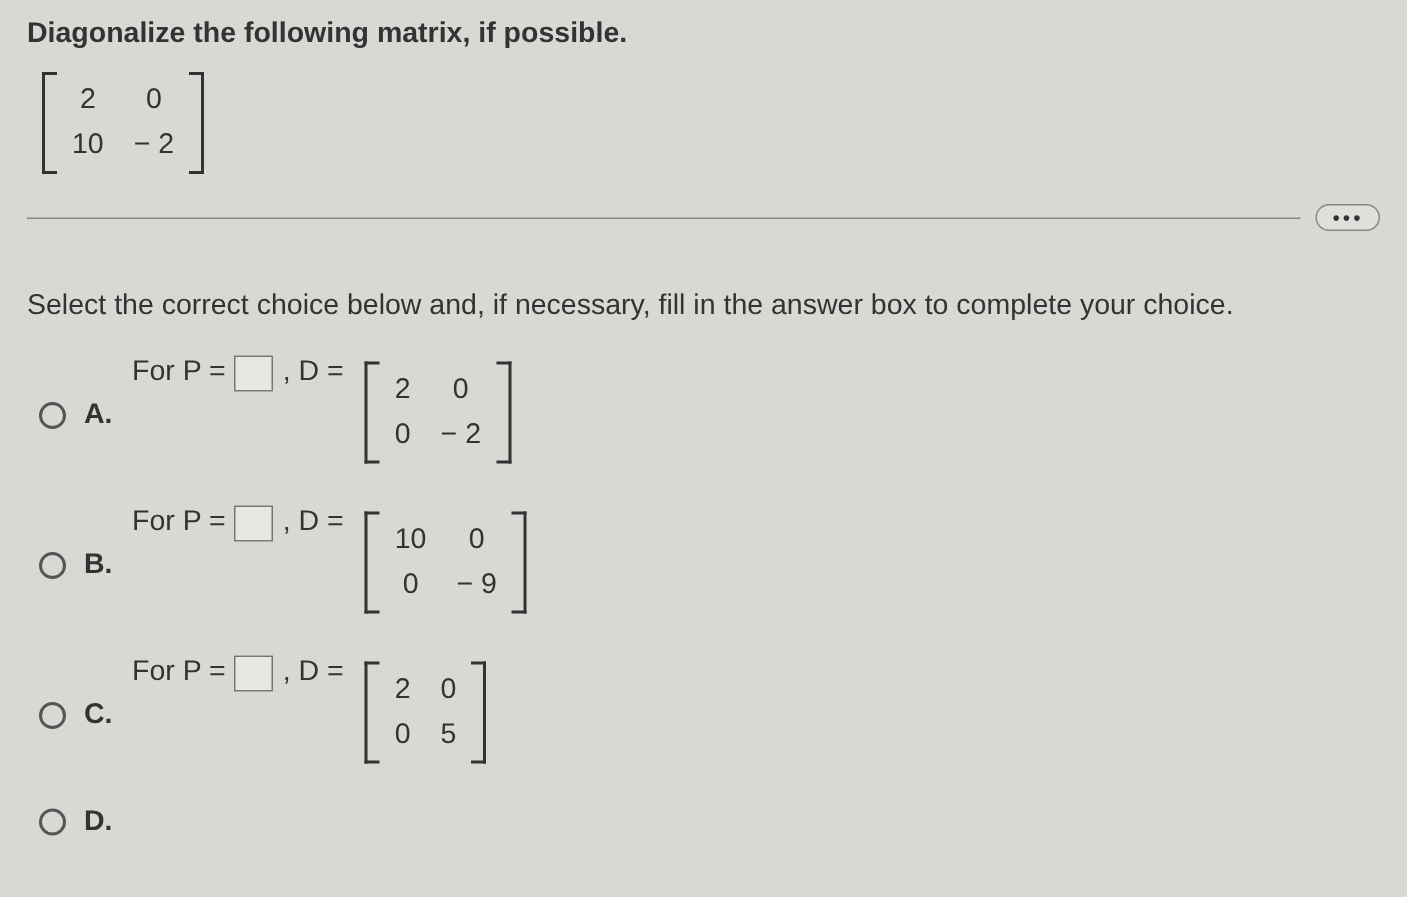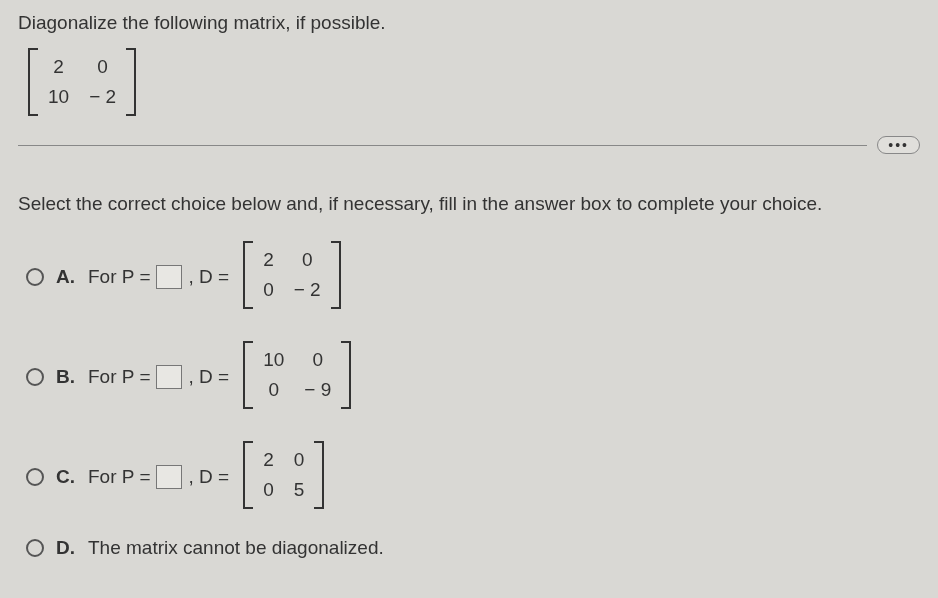--- a/index.html
+++ b/index.html
@@ -6,21 +6,21 @@
   body {
     margin: 0;
     padding: 12px 18px;
     width: 938px;
     height: 598px;
     background: #d9d8d4;
     font-family: Arial, Helvetica, sans-serif;
     color: #333;
     font-size: 19px;
   }
-  .question-text { margin-bottom: 10px; }
+  .question-text { margin-bottom: 10px; font-weight: bold; }
   .matrix {
     display: inline-block;
     position: relative;
     padding: 4px 10px;
     margin: 4px 0 8px 10px;
     vertical-align: middle;
   }
   .matrix::before, .matrix::after {
     content: "";
     position: absolute;
@@ -74,21 +74,20 @@
     flex-shrink: 0;
     cursor: pointer;
   }
   .choice-label {
     font-weight: bold;
     margin-right: 12px;
     min-width: 20px;
   }
   .choice-body {
     display: flex;
-    align-items: center;
     gap: 4px;
   }
   .fillbox {
     display: inline-block;
     width: 26px; height: 24px;
     border: 1px solid #777;
     background: #e8e7e3;
     vertical-align: middle;
     margin: 0 2px;
   }
@@ -194,17 +193,16 @@
       </tbody>
         </table>
     </span>
   </span>
 </div>
 
 
 <div class="choice">
   <span class="radio"></span>
   <span class="choice-label">D.</span>
-  <span>The matrix cannot be diagonalized.</span>
 </div>
 
 
 
 
 </body></html>

